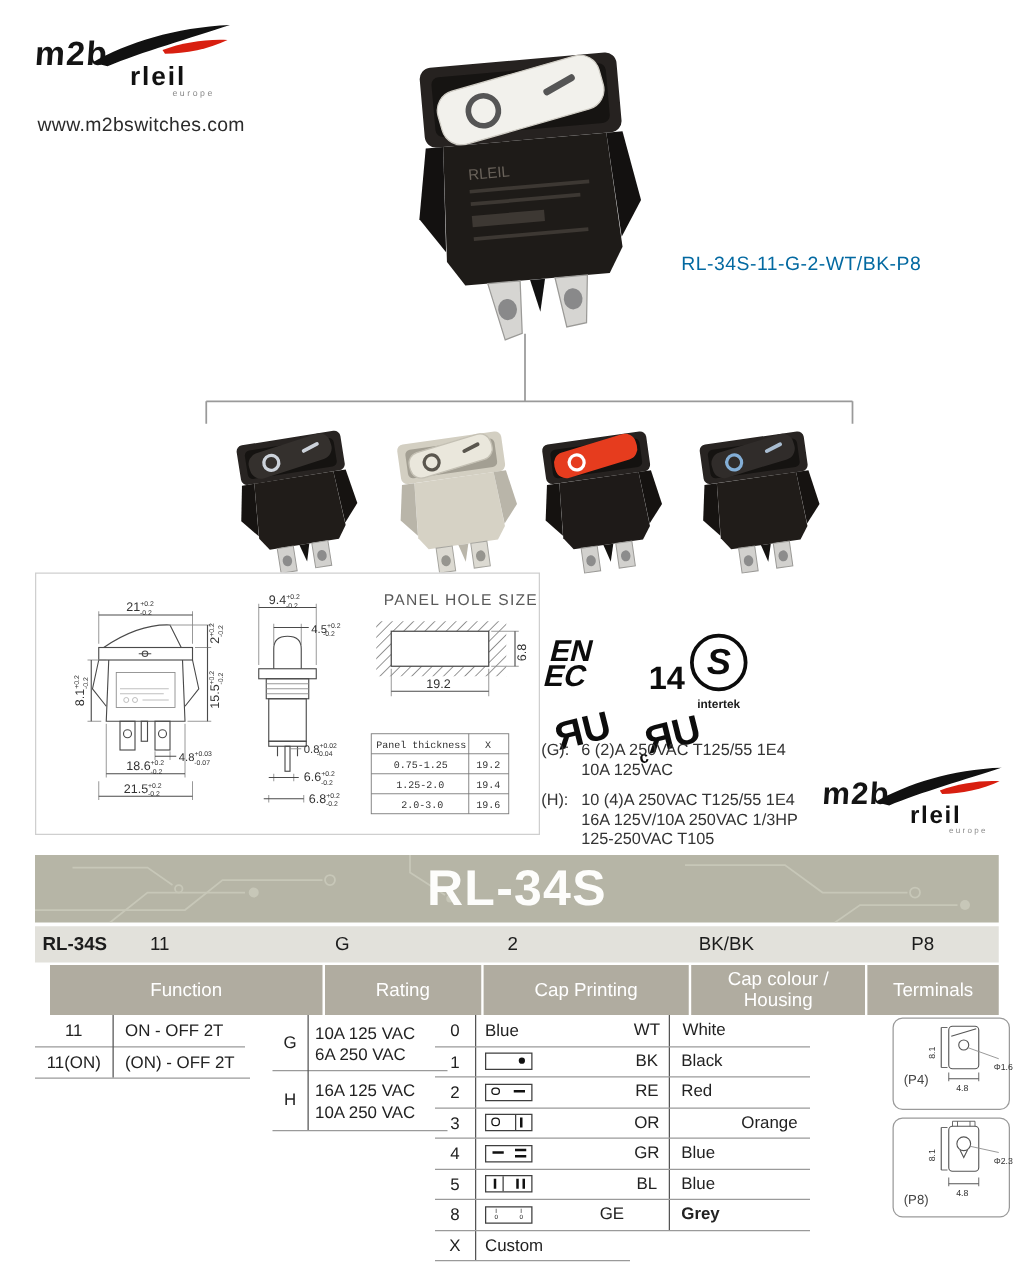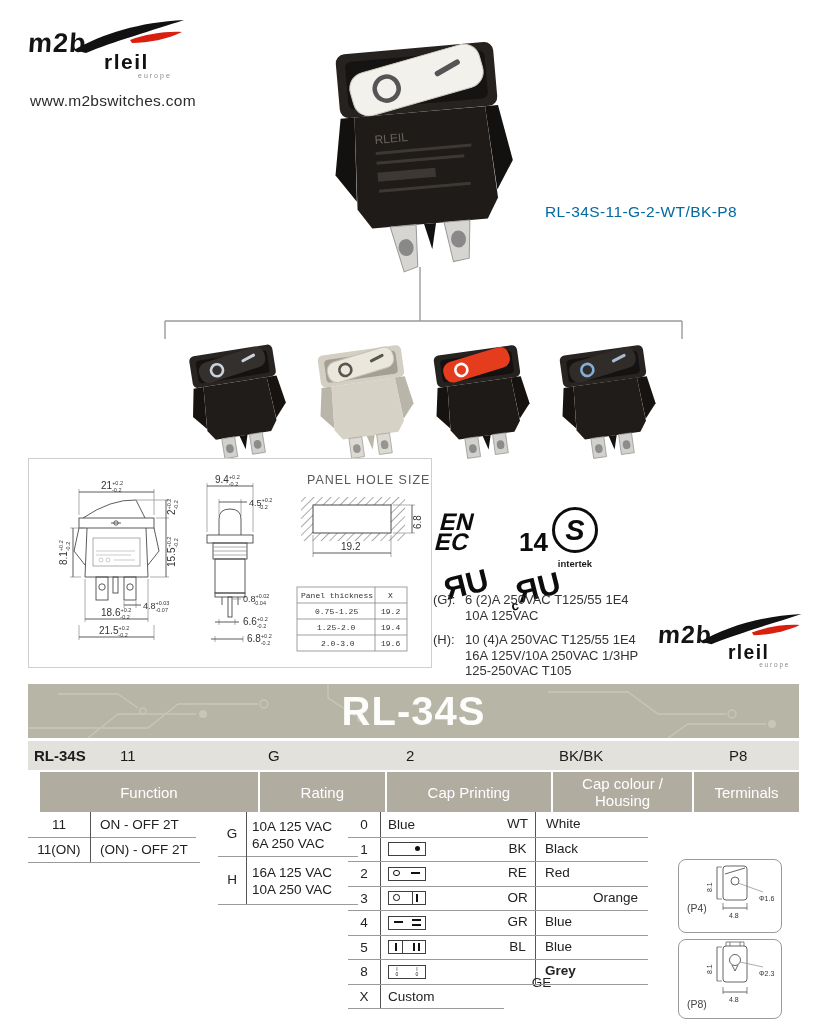--- a/index.html
+++ b/index.html
@@ -79,21 +79,21 @@
   .ci-dash { width:9px; height:2.2px; right:5px; top:4.6px; }
   .ci-dash-l { width:9px; height:2.2px; left:5px; top:4.6px; }
   .ci-eq { width:9px; height:7px; background:none; border-top:2.2px solid #111; border-bottom:2.2px solid #111; right:4px; top:2.2px; }
   .ci-bar { width:2.2px; height:8px; right:7px; top:1.6px; }
   .ci-bar-l { width:2.2px; height:8px; left:6px; top:1.6px; }
   .ci-dbar { width:7px; height:8px; background:none; border-left:2.2px solid #111; border-right:2.2px solid #111; right:5px; top:1.6px; }
   .ci-sep { width:1.2px; top:0; height:100%; background:#3f3f3f; }
   .ci-io { position:absolute; font-size:5px; line-height:5px; color:#111; text-align:center; width:6px; top:1px; }
 
   
-  .term-box { position:absolute; left:650px; width:104px; border:1px solid #9a9a9a; border-radius:8px; background:#fff;margin-top:45px; }
+  .term-box { position:absolute; left:686px; width:94px; border:1px solid #9a9a9a; border-radius:8px; background:#fff; }
   #term-p4 { top:2px; height:74px; }
   #term-p8 { top:82px; height:80px; }
   .tdim { font-size:7px; fill:#333; }
   .tname { font-size:10.5px; fill:#444; }
 </style>
 </head>
 <body>
 
 <div id="page">
 
@@ -505,21 +505,21 @@
     <div class="sep" style="left:472px;top:73.5px;width:148px;"></div>
     <div class="cellc" style="left:472px;top:73.5px;width:35px;line-height:24.5px;">OR</div>
     <div class="rowtxt" style="left:517px;top:73.5px;line-height:24.5px;margin-left:48px;">Orange</div>
     <div class="sep" style="left:472px;top:98px;width:148px;"></div>
     <div class="cellc" style="left:472px;top:98px;width:35px;line-height:24.5px;">GR</div>
     <div class="rowtxt" style="left:517px;top:98px;line-height:24.5px;">Blue</div>
     <div class="sep" style="left:472px;top:122.5px;width:148px;"></div>
     <div class="cellc" style="left:472px;top:122.5px;width:35px;line-height:24.5px;">BL</div>
     <div class="rowtxt" style="left:517px;top:122.5px;line-height:24.5px;">Blue</div>
     <div class="sep" style="left:472px;top:147px;width:148px;"></div>
-    <div class="cellc" style="left:496px;top:147px;width:35px;line-height:24.5px;margin-top:12px;">GE</div>
+    <div class="cellc" style="left:444px;top:147px;width:35px;line-height:24.5px;">GE</div>
     <div class="rowtxt" style="left:517px;top:147px;line-height:24.5px;font-weight:bold;">Grey</div>
     <div class="sep" style="left:472px;top:171.5px;width:148px;"></div>
 
     <div class="term-box" id="term-p4">
       <svg width="114" height="72" viewBox="0 0 114 72">
         <g stroke="#555" stroke-width=".9" fill="none">
           <rect x="44" y="6" width="24" height="34" rx="3"></rect>
           <line x1="46" y1="14" x2="66" y2="8"></line>
           <circle cx="56" cy="21" r="4"></circle>
           <line x1="59" y1="23" x2="84" y2="32" stroke="#8a8a8a" stroke-width=".7"></line>

